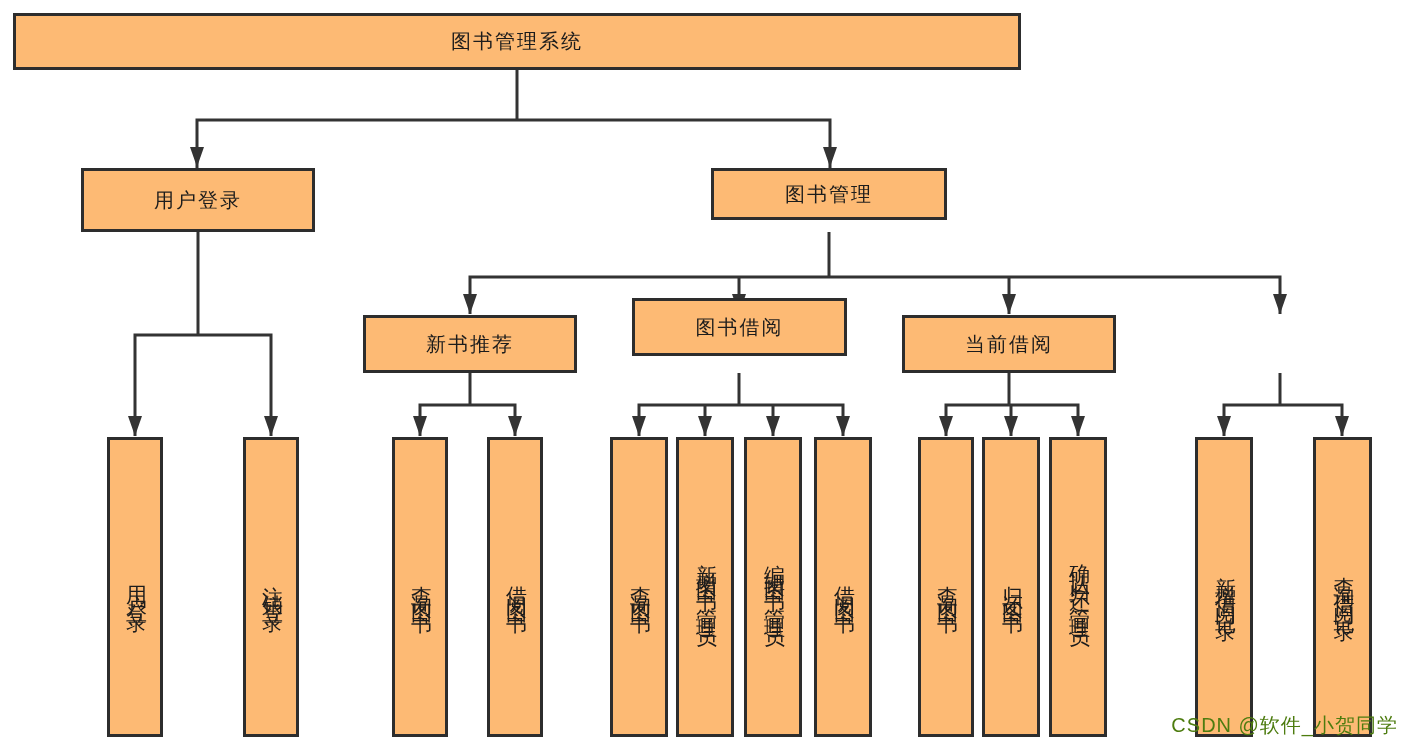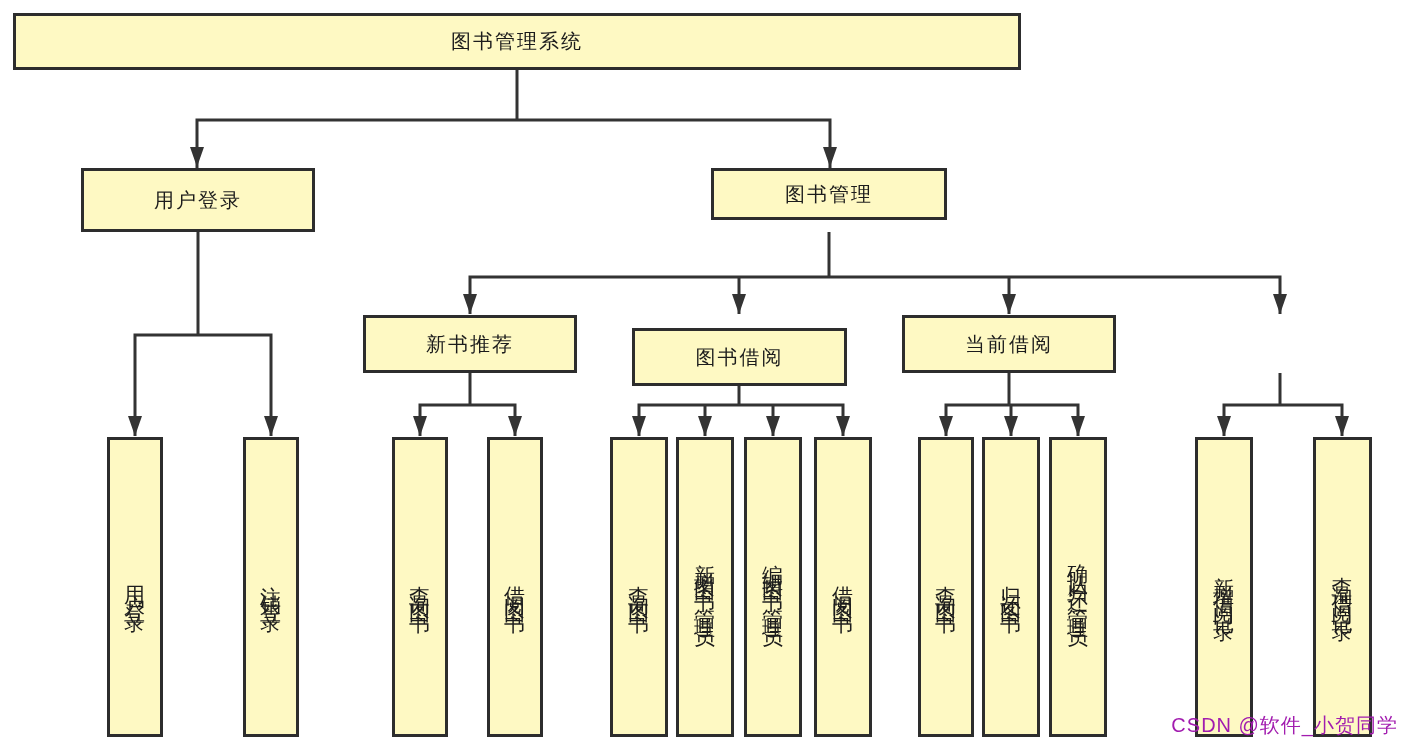--- a/index.html
+++ b/index.html
@@ -18,47 +18,48 @@
   #connectors {
     position: absolute;
     left: 0; top: 0;
     width: 1405px;
     height: 747px;
     z-index: 1;
   }
   .hbox, .vbox {
     position: absolute;
     box-sizing: border-box;
-    background: #fef9c3;
+    background: #fdba74;
     border: 3px solid #2d2d2d;
     display: flex;
     align-items: center;
     justify-content: center;
     z-index: 2;
+    font-family: Liberation Mono, monospace;
   }
   .hbox span {
     font-size: 20px;
     letter-spacing: 2px;
     color: #1c1c1c;
     white-space: nowrap;
   }
   .vbox .vtext {
     writing-mode: vertical-rl;
     text-orientation: mixed;
     font-size: 21px;
     line-height: 1;
     letter-spacing: 9px;
     color: #1c1c1c;
   }
   .watermark {
     position: absolute;
     right: 7px;
     top: 712px;
     font-size: 20px;
-    color: #a21caf;
+    color: #4d7c0f;
     letter-spacing: 1px;
     z-index: 10;
     white-space: nowrap;
   }
 </style>
 </head>
 <body>
 
 <div id="stage">
 
@@ -114,21 +115,21 @@
   <div class="hbox" style="left:81px;top:168px;width:234px;height:64px">
     <span>用户登录</span>
   </div>
   <div class="hbox" style="left:711px;top:168px;width:236px;height:52px">
     <span>图书管理</span>
   </div>
 
   <div class="hbox" style="left:363px;top:315px;width:214px;height:58px">
     <span>新书推荐</span>
   </div>
-  <div class="hbox" style="left:632px;top:328px;width:215px;height:58px">
+  <div class="hbox" style="left:632px;top:298px;width:215px;height:58px">
     <span>图书借阅</span>
   </div>
   <div class="hbox" style="left:902px;top:315px;width:214px;height:58px">
     <span>当前借阅</span>
   </div>
 
   <div class="vbox" style="left:107px;top:437px;width:56px;height:300px">
     <span class="vtext">用户登录</span>
   </div>
   <div class="vbox" style="left:243px;top:437px;width:56px;height:300px">

